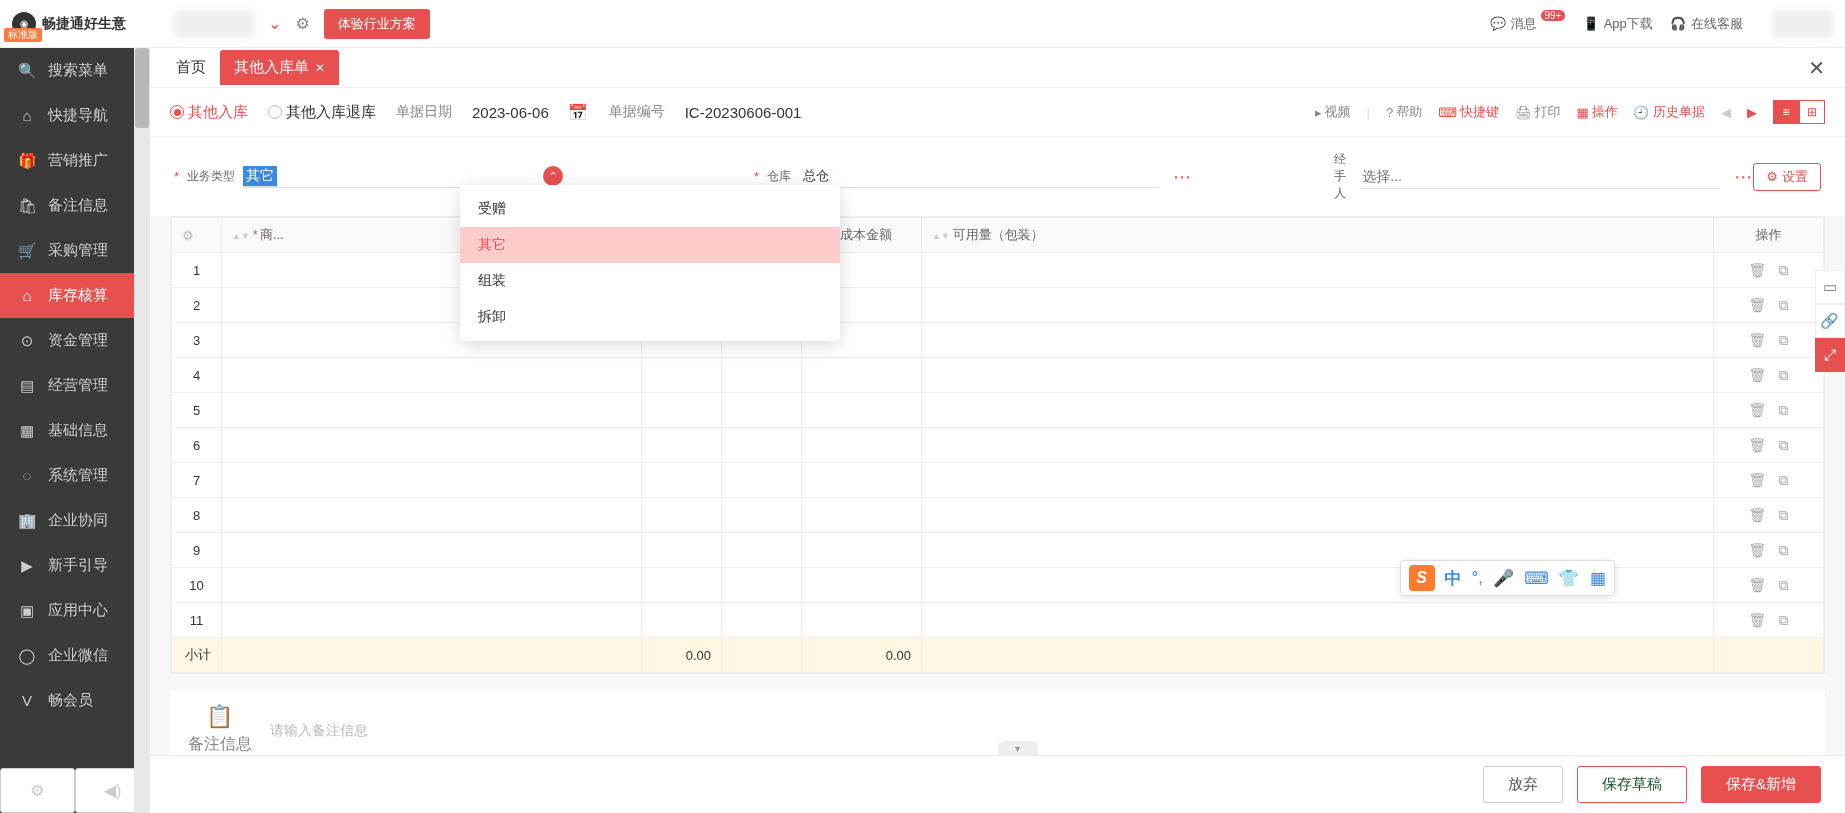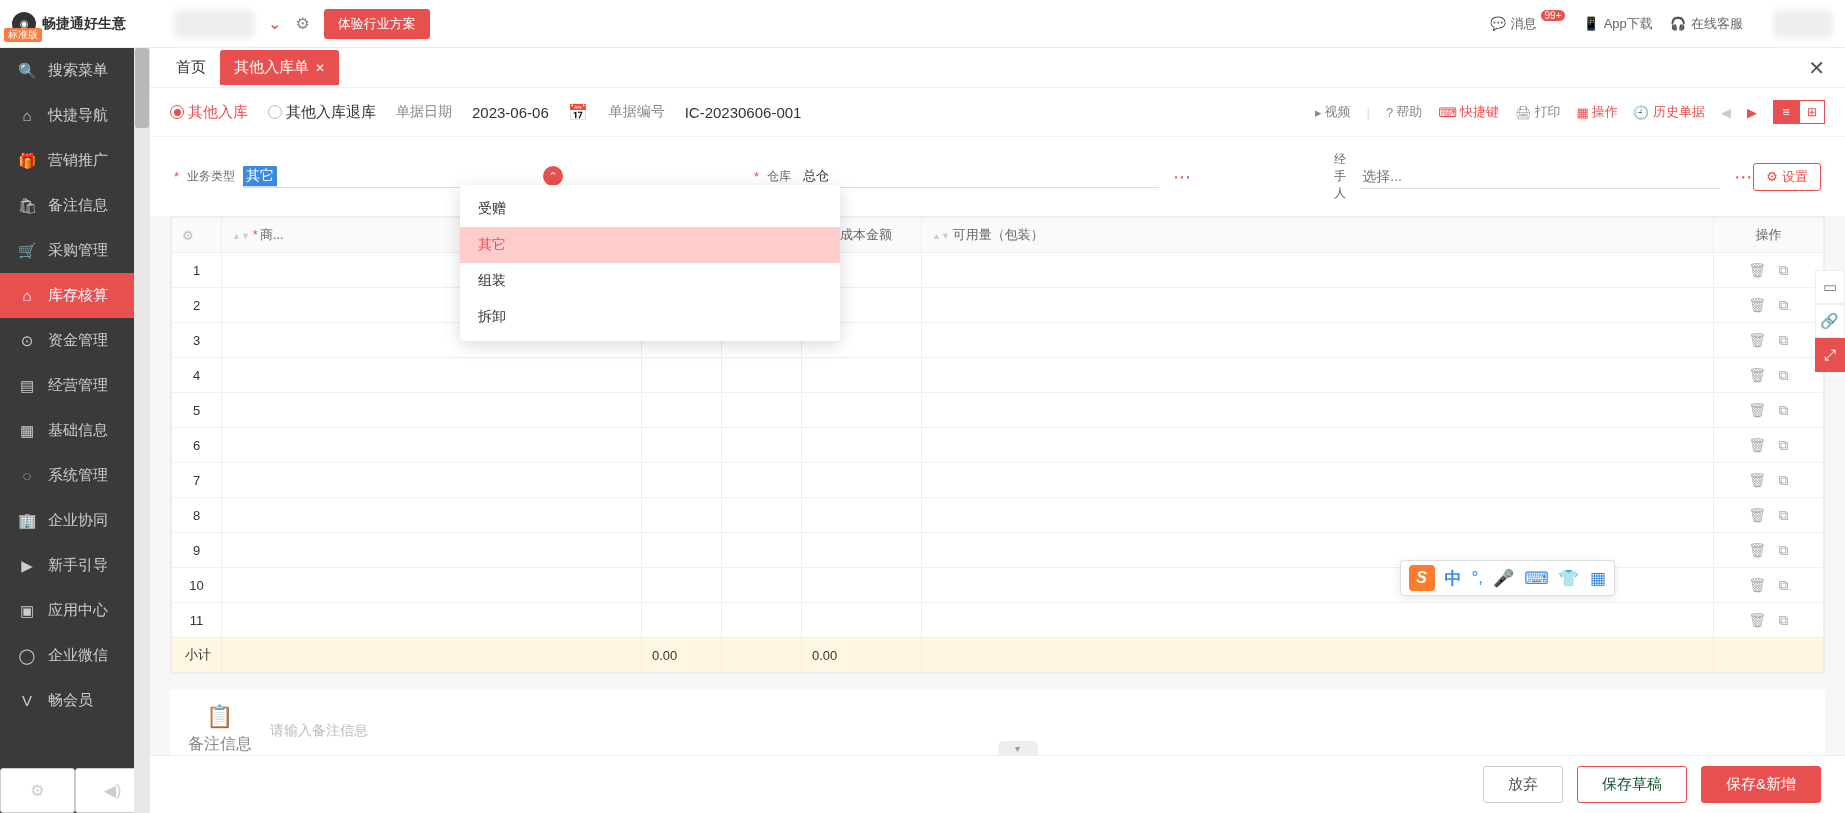--- a/index.html
+++ b/index.html
@@ -82,21 +82,21 @@
 
 
 .tbl-wrap { background:#fff; margin:0 20px; border:1px solid #eee; }
 .tbl { width:100%; border-collapse:collapse; font-size:13px; }
 .tbl th, .tbl td { border:1px solid #eee; padding:0 10px; height:35px; text-align:left; }
 .tbl th { background:#fafafa; color:#666; font-weight:normal; position:relative; }
 .tbl th .sort { color:#ccc; font-size:9px; display:inline-flex; flex-direction:column; line-height:6px; margin-right:3px; }
 .tbl th .req { color:#e85050; margin-right:2px; }
 .tbl .col-idx { width:50px; text-align:center; }
 .tbl .col-ops { width:110px; text-align:center; }
-.tbl .col-num { }
+.tbl .col-num { text-align:right; }
 .gear-th { width:50px; text-align:center; }
 .ops-ic { color:#aaa; margin:0 6px; cursor:pointer; font-size:14px; }
 .tbl tr.subtotal td { background:#fff6e3; }
 .tbl tr.subtotal .lab { text-align:right; }
 
 
 .remark-blk { background:#fff; margin:16px 20px 0; display:flex; align-items:center; gap:18px; padding:14px 18px; }
 .remark-ic { display:flex; flex-direction:column; align-items:center; gap:4px; }
 .remark-ic .icn { color:#e85050; font-size:22px; }
 .remark-ic .txt { color:#888; font-size:16px; }

